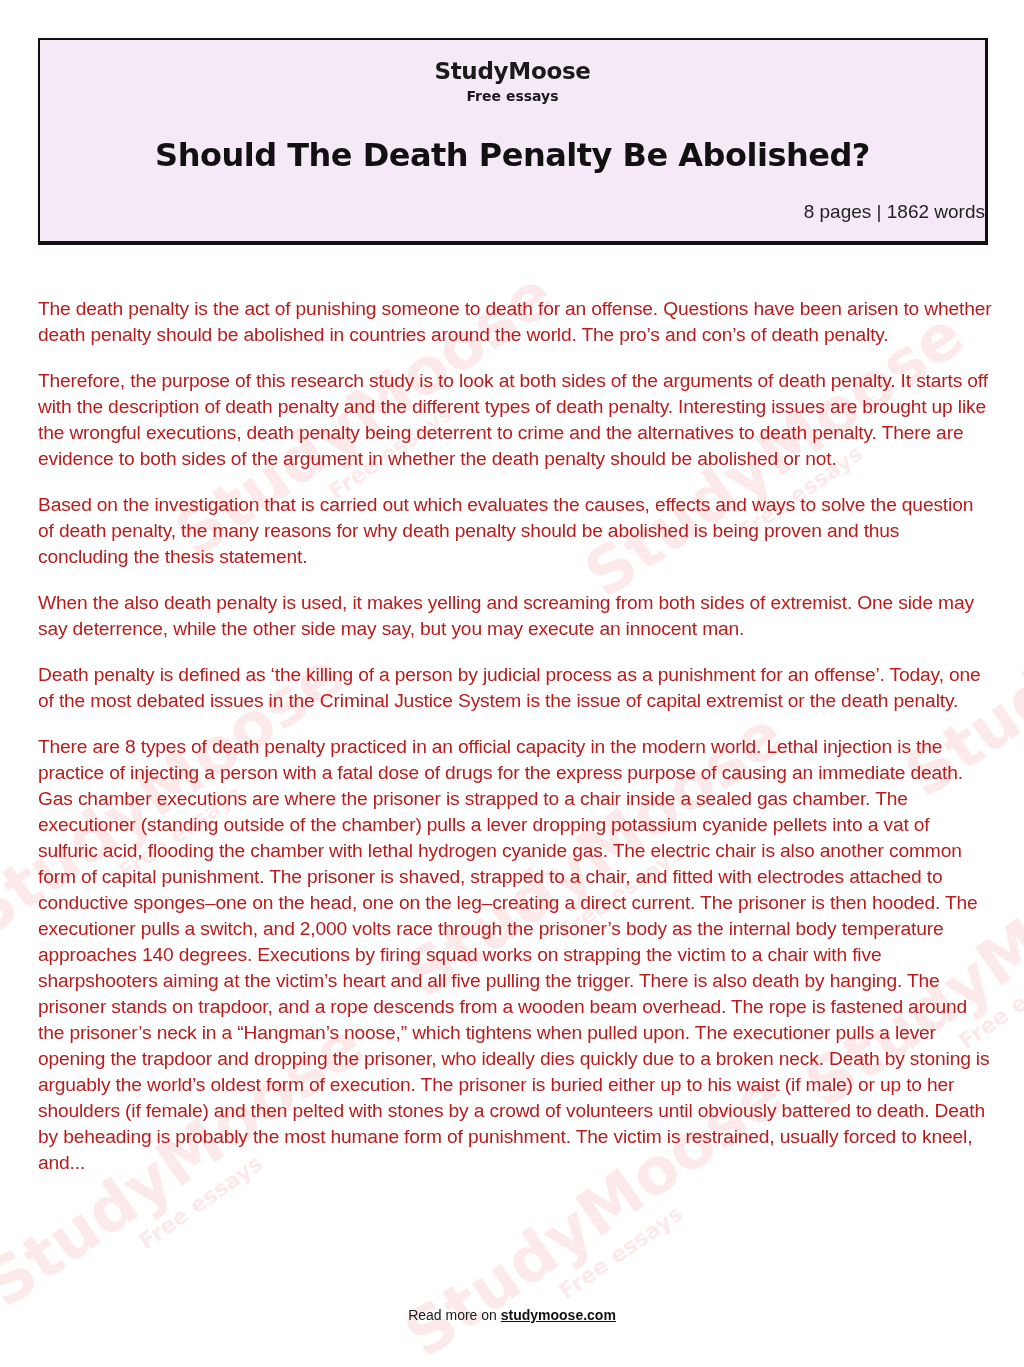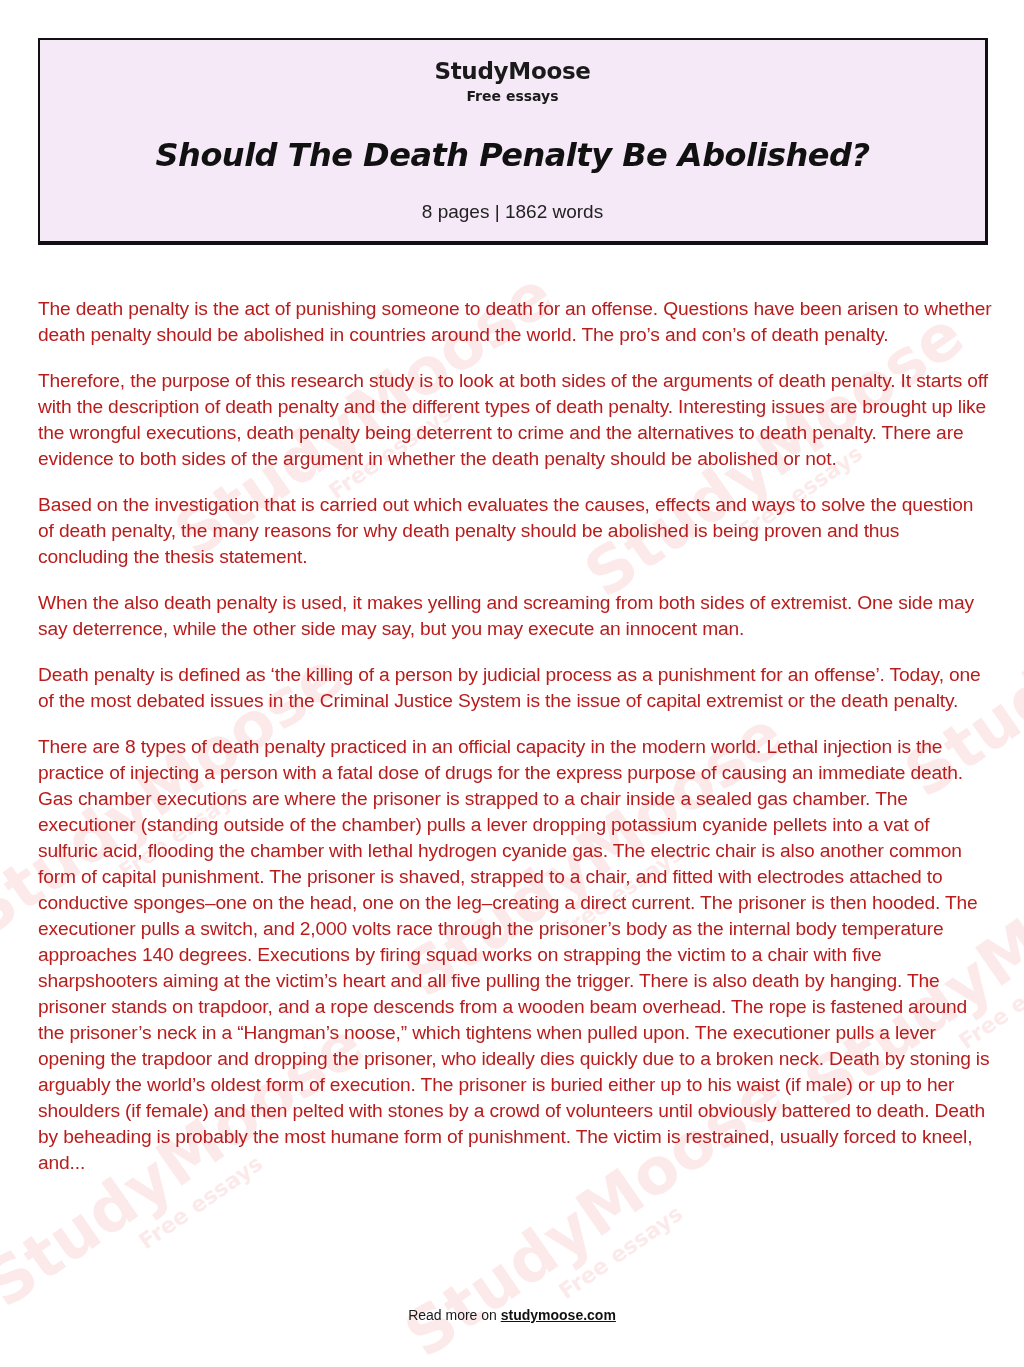--- a/index.html
+++ b/index.html
@@ -13,22 +13,22 @@
 
     .header-box {
       position: absolute; left: 38px; top: 38px; width: 950px; height: 207px;
       background: #f5e9f7;
       border: 2px solid #111;
       border-right-width: 3px; border-bottom-width: 4px;
       text-align: center;
     }
     .brand { position: absolute; top: 18px; left: 0; right: 0; font-family: "DejaVu Sans", sans-serif; font-weight: bold; font-size: 23px; color: #1a1a1a; letter-spacing: -0.3px; }
     .tagline { position: absolute; top: 48px; left: 0; right: 0; font-family: "DejaVu Sans", sans-serif; font-weight: bold; font-size: 14px; color: #1a1a1a; }
-    .title { position: absolute; top: 96px; left: 0; right: 0; font-family: "DejaVu Sans", sans-serif; font-weight: bold; font-size: 32px; color: #111; letter-spacing: -0.5px; font-style: italic; }
-    .meta { position: absolute; top: 161px; left: 0; right: 0; font-size: 19px; color: #222; }
+    .title { position: absolute; top: 96px; left: 0; right: 0; font-family: "DejaVu Sans", sans-serif; font-weight: bold; font-size: 32px; color: #111; letter-spacing: -0.5px; }
+    .meta { position: absolute; top: 161px; left: 0; right: 0; font-size: 19px; color: #222; text-align: right; }
 
     .content { position: absolute; left: 38px; top: 296px; width: 955px; }
     .content p { font-size: 19.2px; line-height: 26px; color: #b91c1c; margin-bottom: 20px; letter-spacing: -0.15px; }
 
     .footer { position: absolute; top: 1307px; left: 0; right: 0; text-align: center; font-size: 14px; color: #1a1a1a; }
     .footer a { color: #111; font-weight: bold; text-decoration: underline; }
   </style>
 </head>
 <body>
 

